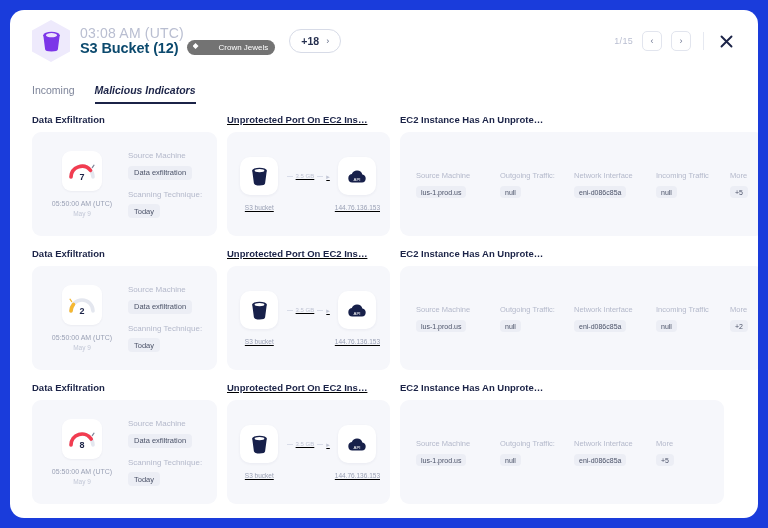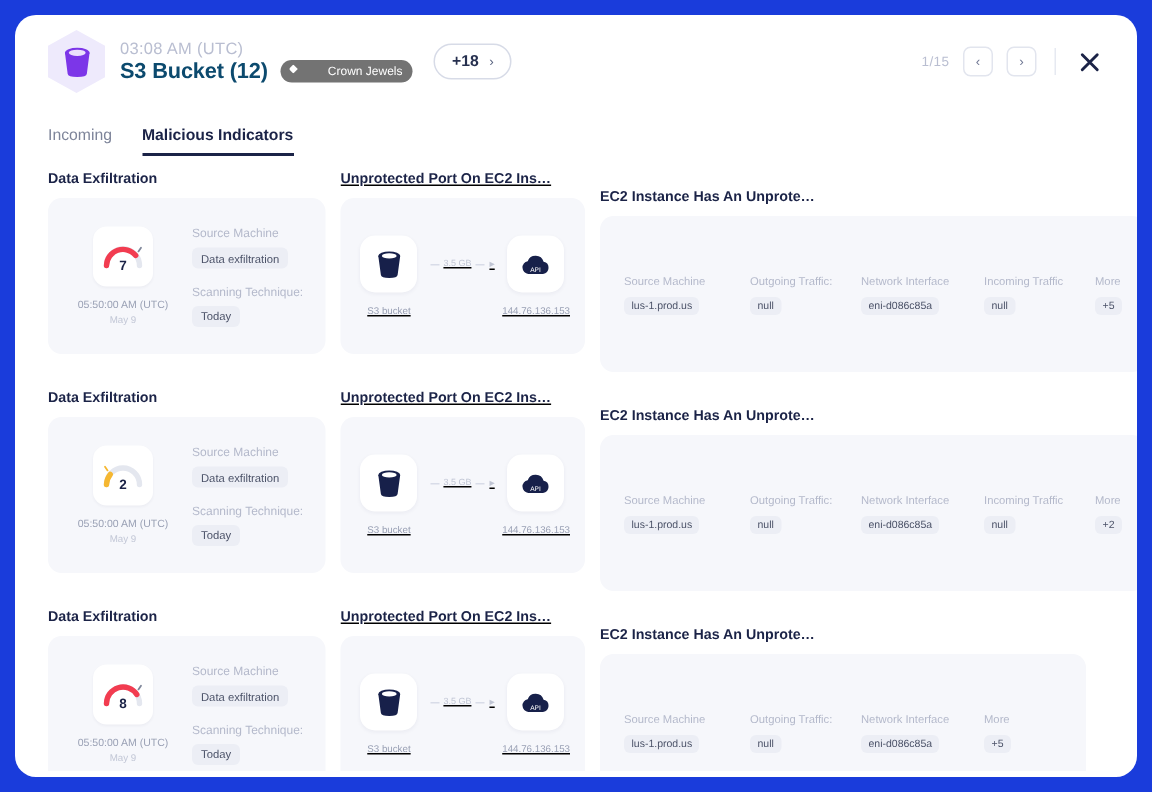--- a/index.html
+++ b/index.html
@@ -37,21 +37,21 @@
     background: #eeeafc;
     clip-path: polygon(50% 0%, 100% 25%, 100% 75%, 50% 100%, 0% 75%, 0% 25%);
   }
   .bucket-glyph { position: relative; z-index: 2; }
   .title-block {
     margin-left: 10px;
     display: flex; flex-direction: column;
     justify-content: center;
   }
   .time-label {
-    font-size: 11px;
+    font-size: 14px;
     color: #b9bed1;
     letter-spacing: 0.2px;
     line-height: 12px;
     margin-bottom: 1px;
   }
   .title-row { display: flex; align-items: center; gap: 8px; }
   .entity-title {
     font-size: 14.5px;
     font-weight: bold;
     color: #0c4a6e;
@@ -116,32 +116,33 @@
     font-size: 10.5px;
     color: #7d8499;
     padding-bottom: 6px;
     border-bottom: 2px solid transparent;
     white-space: nowrap;
   }
   .tab.active {
     color: #1b2347;
     font-weight: bold;
     border-bottom-color: #1b2347;
+    font-style: italic;
   }
 
   
   .content {
     padding: 10px 34px 0 22px;
     height: 410px;
     overflow: hidden;
   }
   .row { display: flex; gap: 10px; margin-bottom: 12px; }
   .col-left  { width: 185px; flex: 0 0 185px; }
   .col-mid   { width: 163px; flex: 0 0 163px; text-decoration: underline; }
-  .col-right { flex: 1 1 auto; margin-top: 12px; }
+  .col-right { flex: 1 1 auto; }
 
   .col-title {
     font-size: 9.5px;
     font-weight: bold;
     color: #1b2347;
     margin-bottom: 7px;
     white-space: nowrap;
     overflow: hidden;
     text-overflow: ellipsis;
   }

